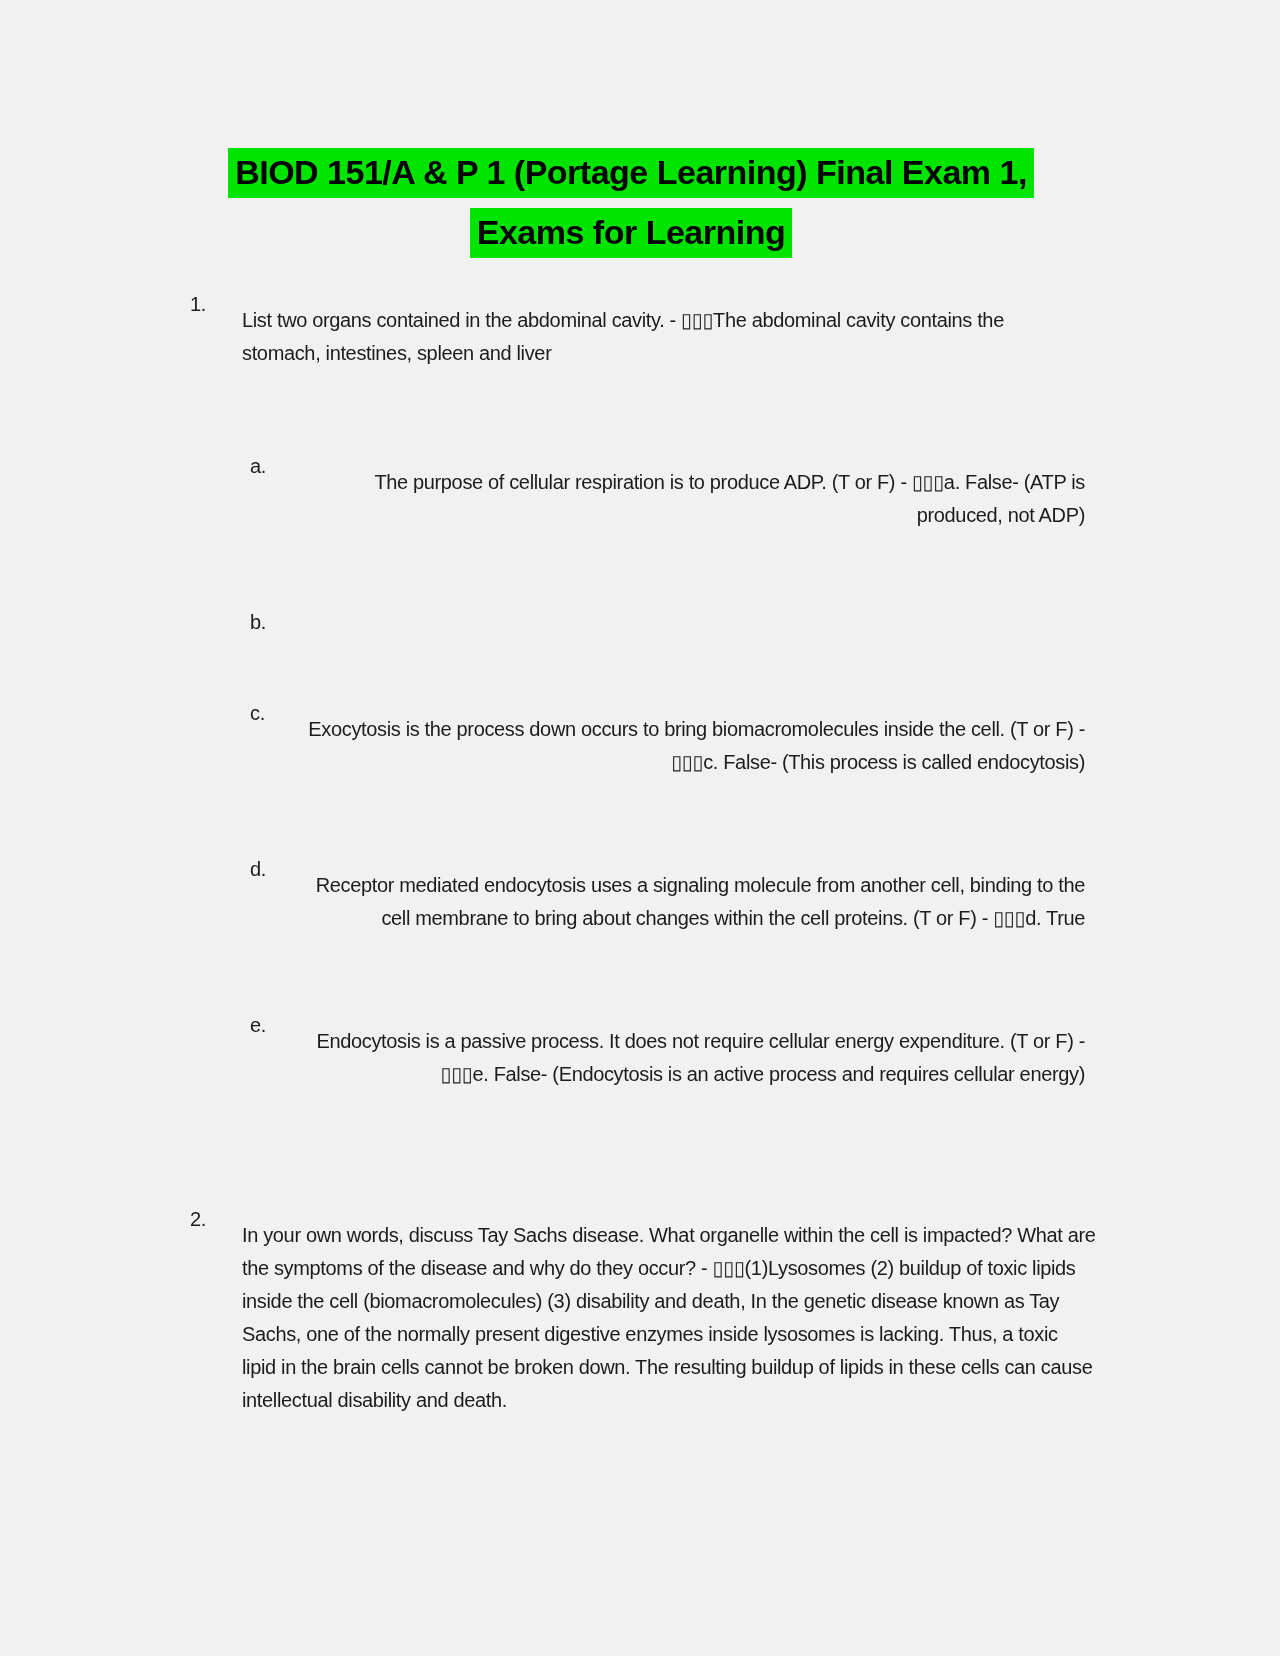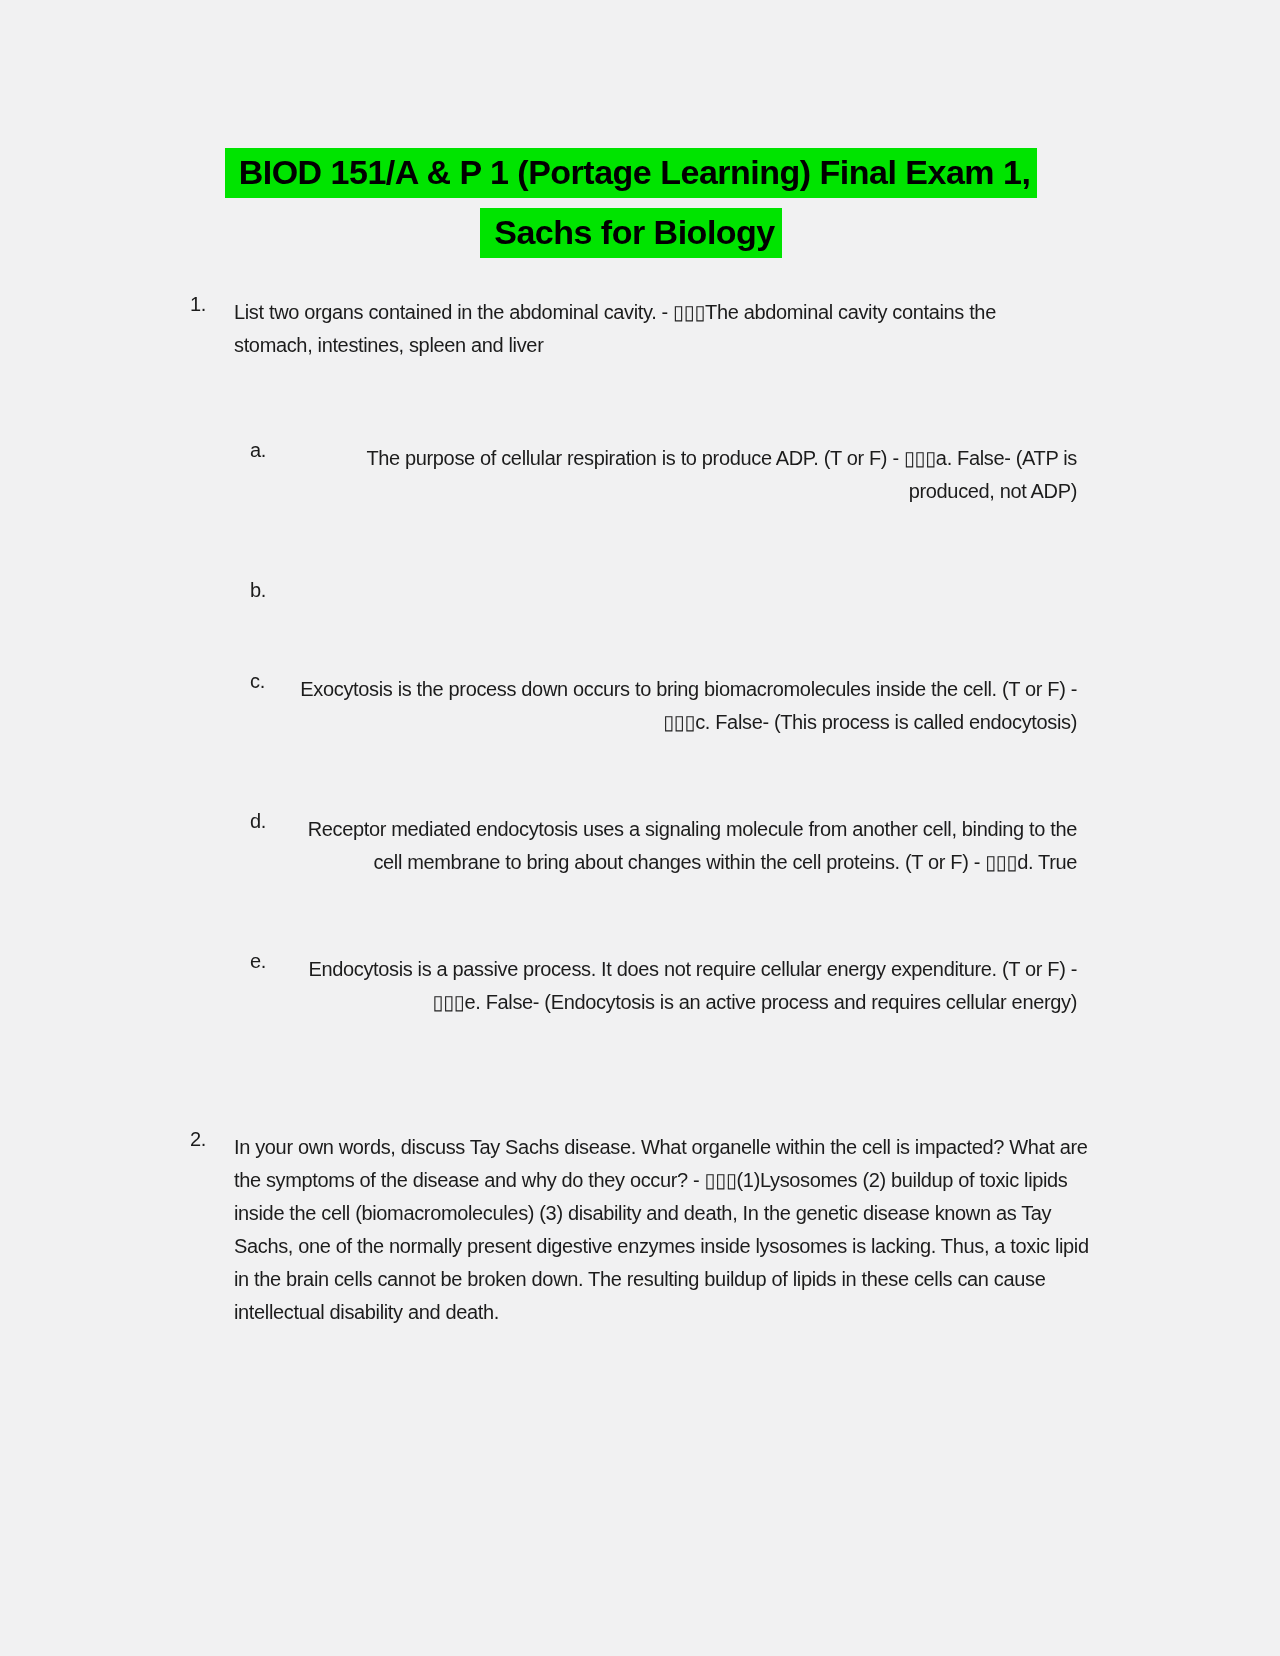--- a/index.html
+++ b/index.html
@@ -21,49 +21,49 @@
     margin: 0 0 26px 0;
     text-align: center;
     font-size: 34px;
     font-weight: bold;
     line-height: 60px;
     letter-spacing: -0.5px;
     color: #000;
   }
   .hl {
     background: var(--hl, #00e400);
-    padding: 5px 7px 7px 14px;
+    padding: 5px 7px 7px 7px;
   }
   .q, .sub {
     display: flex;
     align-items: flex-start;
     font-size: 20px;
     line-height: 33px;
     letter-spacing: -0.35px;
   }
   .q  { margin-left: 40px; }
   .sub { margin-left: 100px; margin-bottom: 58px; }
   .q .marker  { flex: 0 0 36px; }
   .sub .marker { flex: 0 0 37px; }
-  .qtext { margin: 8px; }
+  .qtext { margin: 16px; }
   .w-q1  { max-width: 838px; }
   .w-sub { max-width: 782px; text-align: right; }
   .w-q2  { max-width: 860px; }
   .q1 { margin-bottom: 64px; }
   .q2 { margin-top: 96px; }
 </style>
 </head>
 <body style="background: rgb(241, 241, 242); color: rgb(28, 28, 28);">
 
 <div class="page">
 
   <h1 class="title">
     <span class="hl">BIOD 151/A &amp; P 1 (Portage Learning) Final Exam 1,</span>
     <br>
-    <span class="hl">Sachs for Biology</span>
+    <span class="hl">Exams for Learning</span>
   </h1>
 
   <div class="q q1">
     <span class="marker">1.</span>
     <p class="qtext w-q1">List two organs contained in the abdominal cavity. - ▯▯▯The abdominal cavity contains the stomach, intestines, spleen and liver</p>
   </div>
 
   <div class="sub">
     <span class="marker">a.</span>
     <p class="qtext w-sub">The purpose of cellular respiration is to produce ADP. (T or F) - ▯▯▯a. False- (ATP is produced, not ADP)</p>

